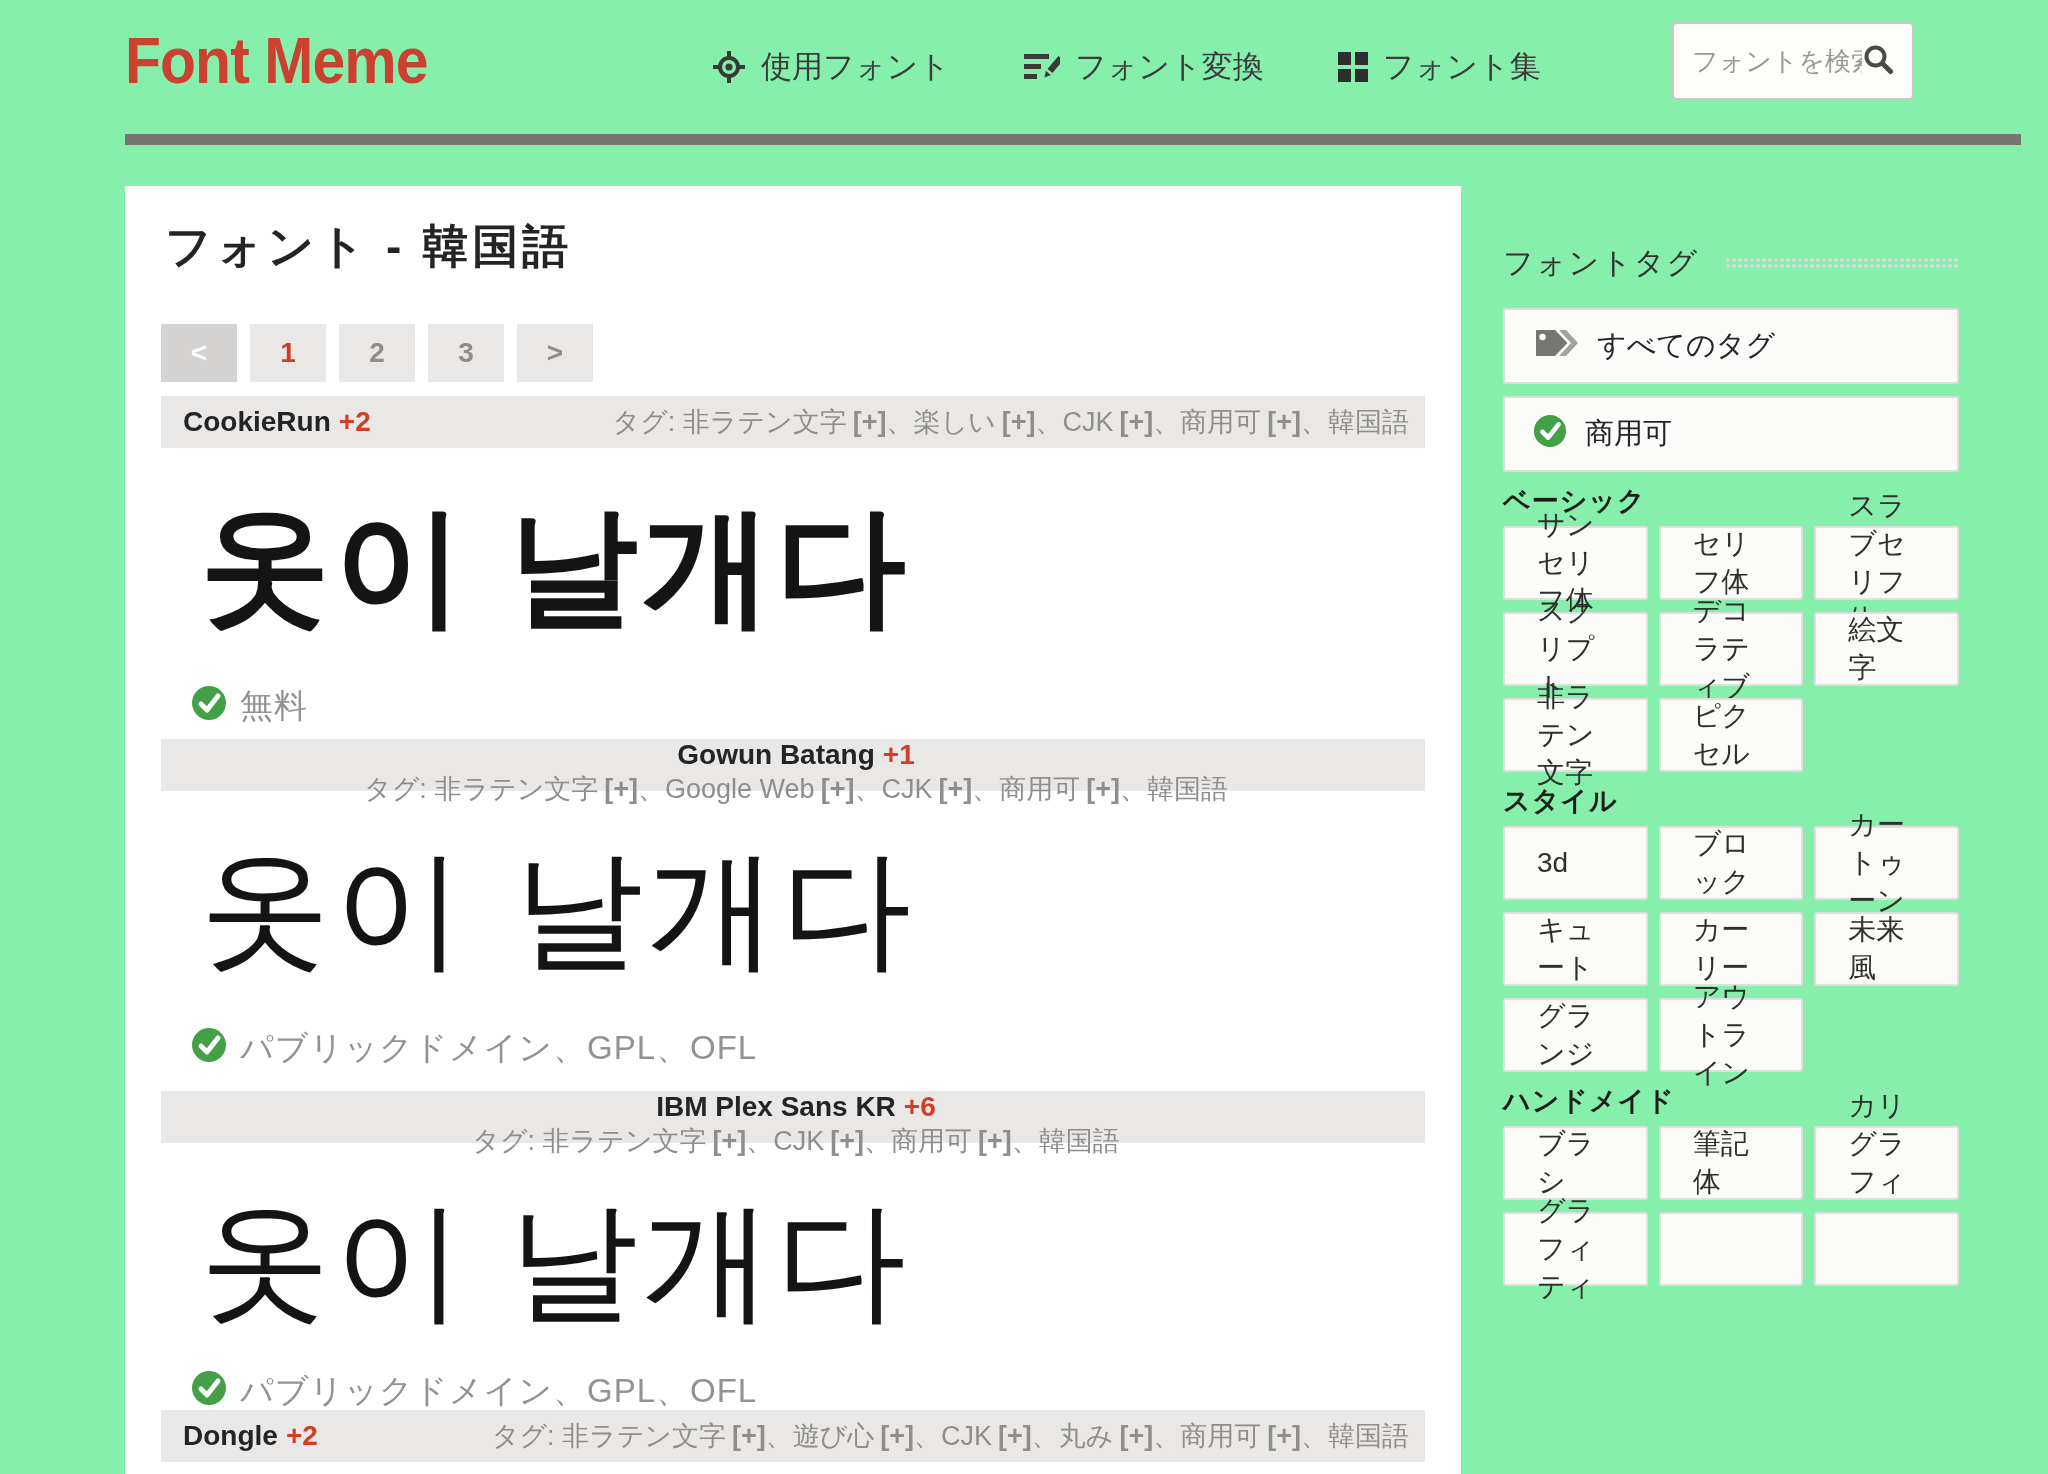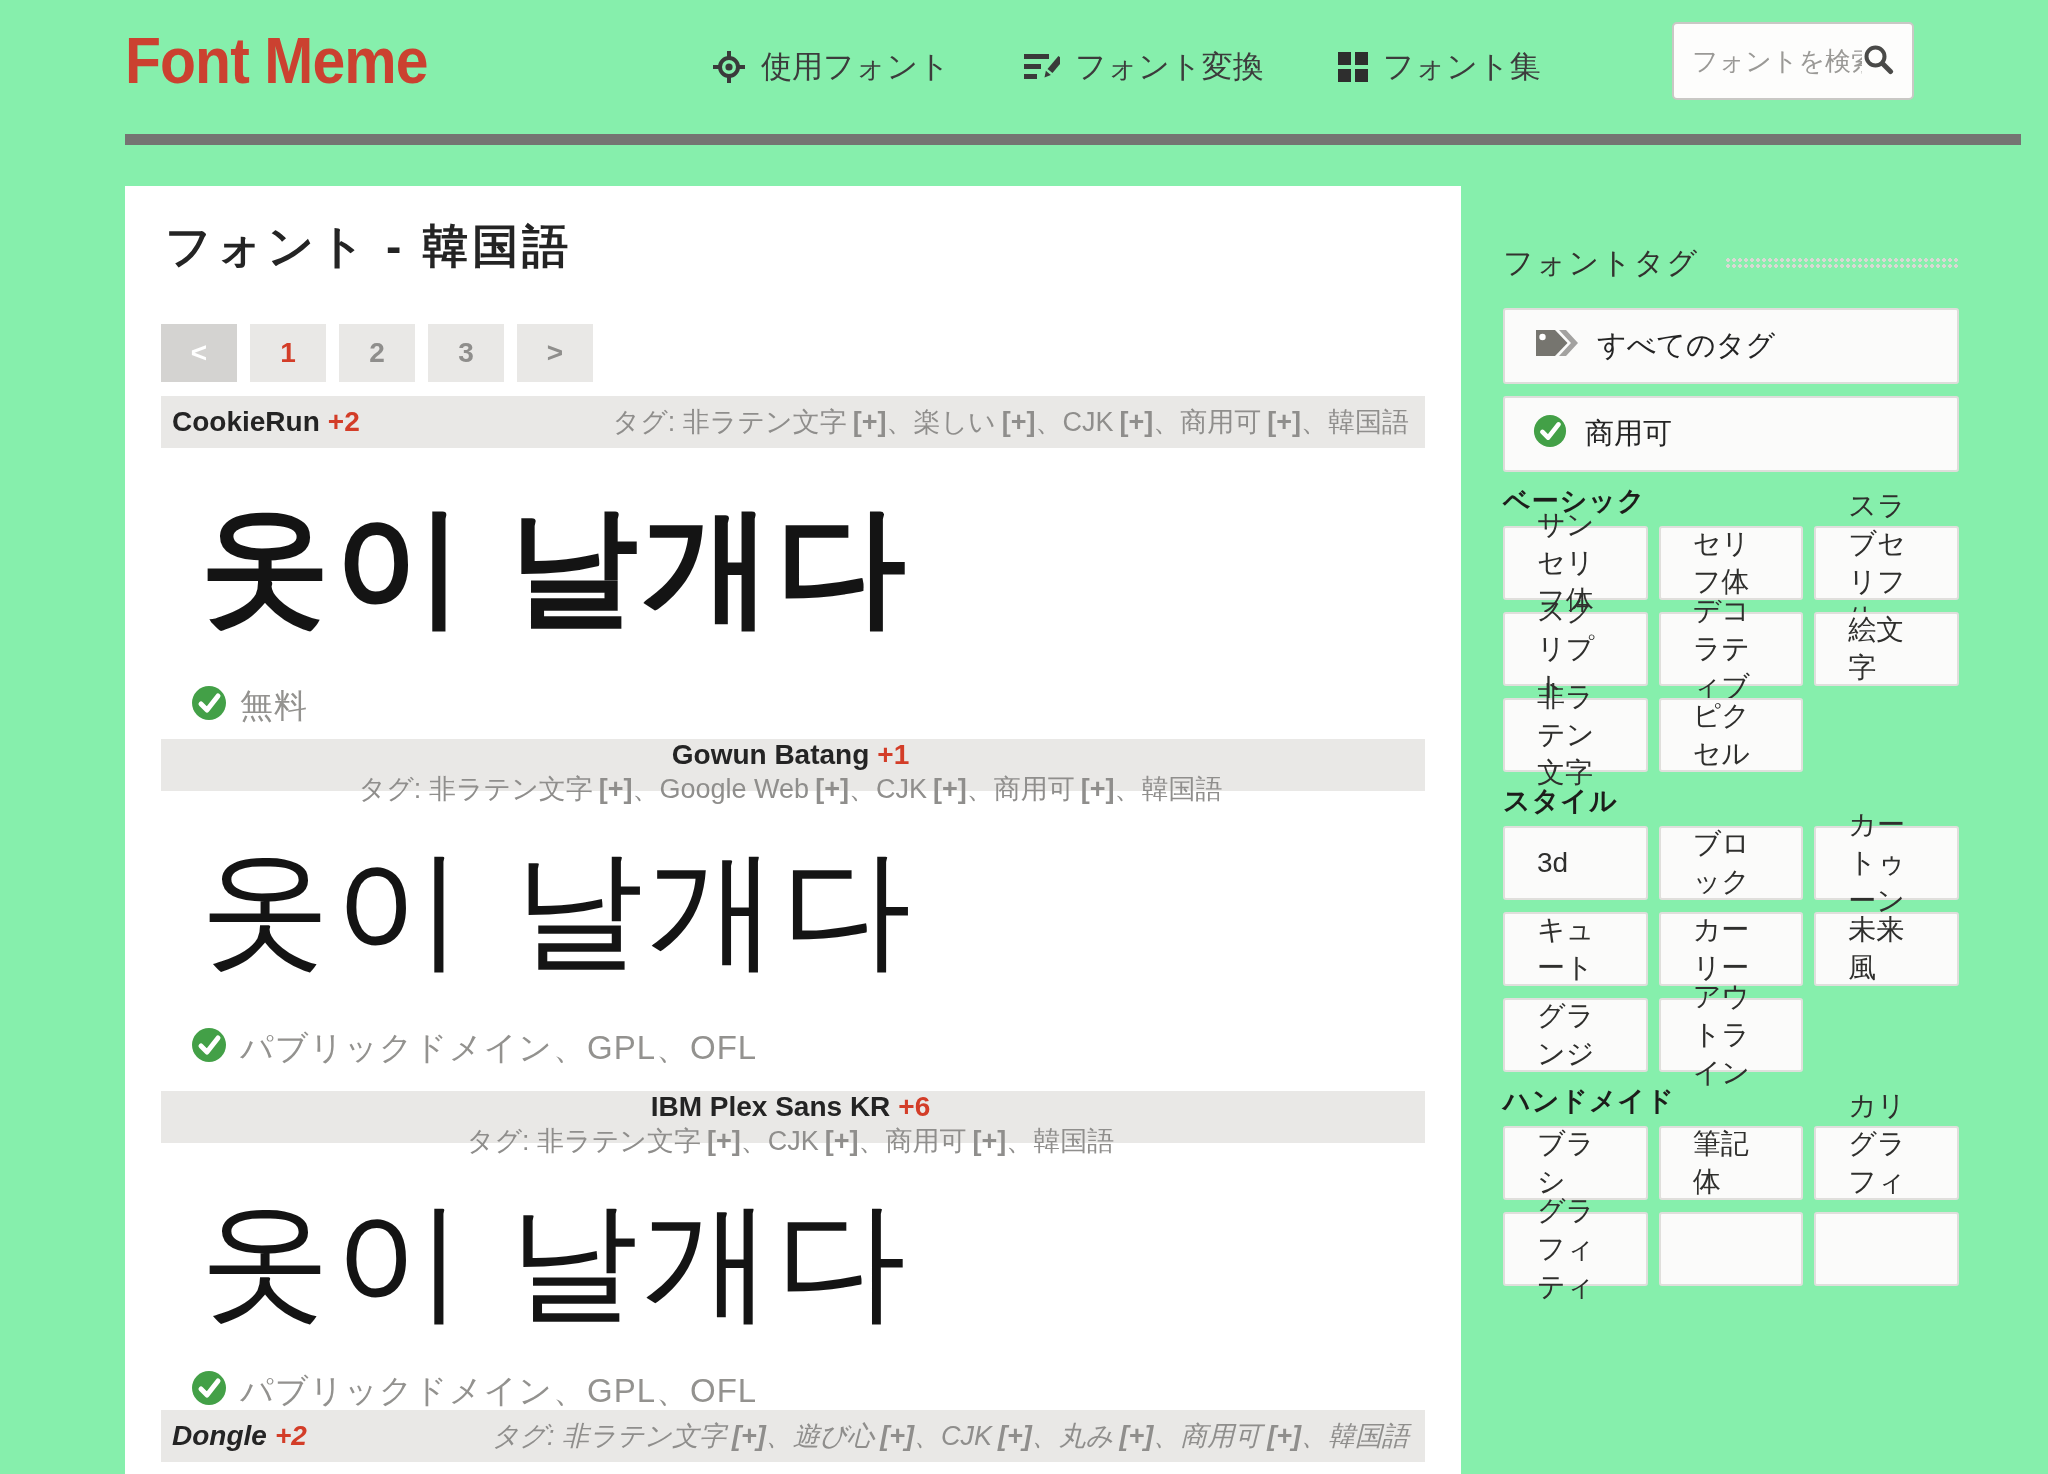--- a/index.html
+++ b/index.html
@@ -25,21 +25,21 @@
   .panel { left:125px; top:186px; width:1336px; height:1288px; background:#ffffff; }
   .title { position:absolute; left:40px; top:30px; font-size:46px; color:#242424; letter-spacing:4px; }
 
   .pagination { position:absolute; left:36px; top:138px; display:flex; gap:13px; }
   .pg { width:76px; height:58px; display:flex; align-items:center; justify-content:center;
         font-size:28px; font-weight:700; background:#e9e8e6; color:#8f8e8c; cursor:pointer; }
   .pg.prev { background:#d4d3d1; color:#ffffff; }
   .pg.active { color:#d33d28; }
 
   .row-bar { position:absolute; left:36px; width:1264px; height:52px; background:#e9e8e6;
-             display:flex; align-items:center; justify-content:space-between; padding:0 16px 0 11px; }
+             display:flex; align-items:center; justify-content:space-between; padding:0 16px 0 22px; }
   .font-name { font-size:28px; font-weight:700; color:#242424; cursor:pointer; white-space:nowrap; }
   .font-extra { color:#d33d28; margin-left:8px; }
   .tags-line { font-size:27px; color:#8f8e8c; white-space:nowrap; }
   .tags-line .plus { font-weight:700; margin-left:6px; }
   .tag-link { cursor:pointer; }
 
   .sample { position:absolute; left:75px; height:240px; display:flex; align-items:center;
             font-size:130px; color:#141414; letter-spacing:4px; cursor:pointer; white-space:nowrap; }
   .sample.rounded { font-weight:800; }
   .sample.serif { font-family:"DejaVu Serif","Liberation Serif",serif; font-weight:400; }
@@ -179,21 +179,21 @@
     <div class="license" style="top:1183px;">
       <span>
         <svg width="36" height="36" viewBox="0 0 36 36">
           <circle cx="18" cy="18" r="17" fill="#43a047"></circle>
           <path d="M10 19 l6 6 l11 -14" stroke="#fff" stroke-width="5" fill="none" stroke-linecap="round" stroke-linejoin="round"></path>
         </svg>
       </span>
       <span>パブリックドメイン、GPL、OFL</span>
     </div>
 
-    <div class="row-bar" style="top:1224px;font-style:italic;">
+    <div class="row-bar" style="top:1224px;">
       <div class="font-name">
         <span>Dongle</span><span class="font-extra">+2</span>
       </div>
       <div class="tags-line"><span>タグ: </span><span class="tag-link">非ラテン文字</span><b class="plus">[+]</b><span>、</span><span class="tag-link">遊び心</span><b class="plus">[+]</b><span>、</span><span class="tag-link">CJK</span><b class="plus">[+]</b><span>、</span><span class="tag-link">丸み</span><b class="plus">[+]</b><span>、</span><span class="tag-link">商用可</span><b class="plus">[+]</b><span>、</span><span class="tag-link">韓国語</span></div>
     </div>
   </div>
 
   <div class="abs sidebar">
     <div class="side-head">
       <span class="lbl">フォントタグ</span>

